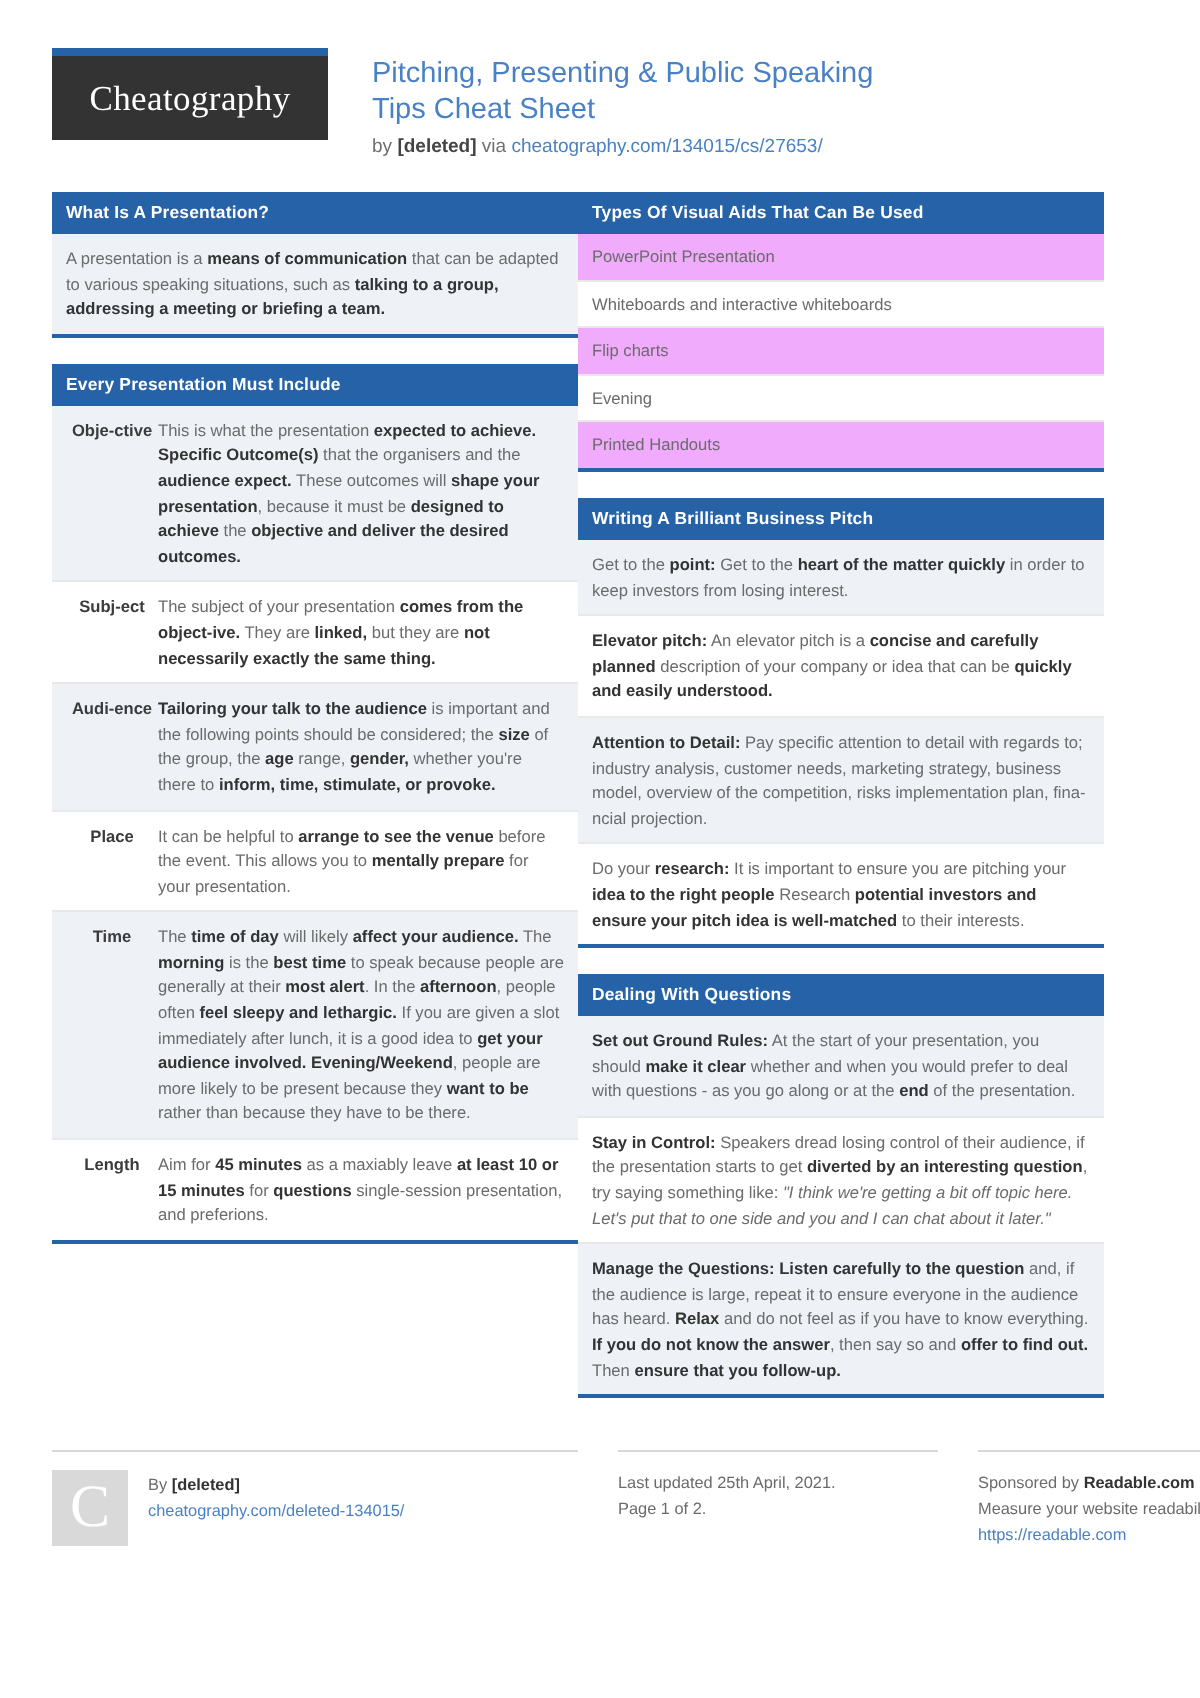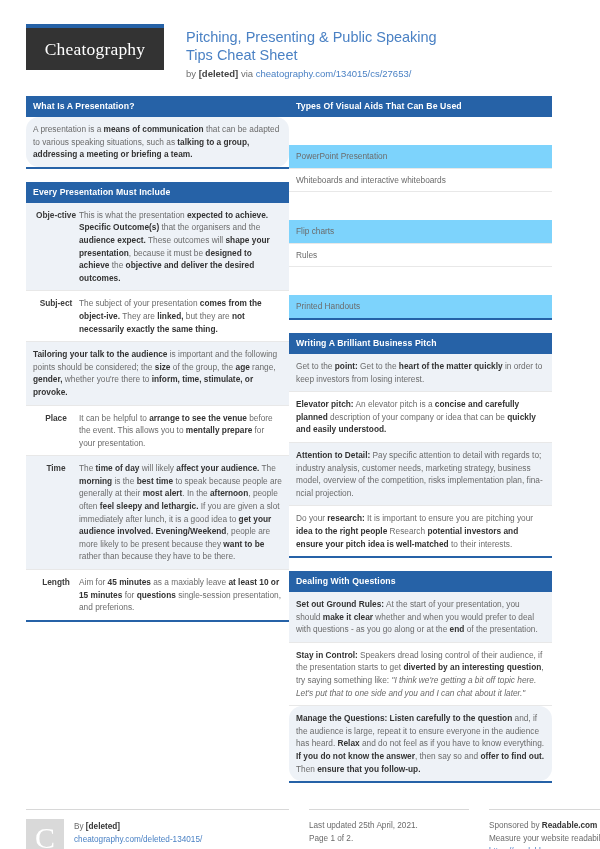--- a/index.html
+++ b/index.html
@@ -116,29 +116,29 @@
   }
   .cell-val b, .cell-key b { color: #333333; font-weight: bold; }
   .list-item {
     font-size: 8.3px;
     line-height: 12.6px;
     color: #6b6b6b;
     padding: 5px 7px;
     border-bottom: 1px solid #e8e8e8;
   }
   .list-item:last-child { border-bottom: none; }
-  .list-item.alt { background: #7dd3fc; margin-top: 28px; }
+  .list-item.alt { background: #f0abfc; }
   .para {
     font-size: 8.3px;
     line-height: 12.6px;
     color: #6b6b6b;
     padding: 6px 7px;
     border-bottom: 1px solid #e8e8e8;
   }
-  .para:last-child { border-bottom: none; border-radius: 13px; }
+  .para:last-child { border-bottom: none; }
   .para.alt { background: #eef2f7; }
   .para b { color: #333333; font-weight: bold; }
   .para i { font-style: italic; }
 
   
   .footer {
     display: flex;
     margin-top: 4px;
     padding-top: 9px;
     gap: 20px;
@@ -198,20 +198,21 @@
           <div class="block-body">
             <div class="row alt">
               <div class="cell-key">Obje-ctive</div>
               <div class="cell-val">This is what the presentation <b>expected to achieve. Specific Outcome(s)</b> that the organisers and the <b>audience expect.</b> These outcomes will <b>shape your presentation</b>, because it must be <b>designed to achieve</b> the <b>objective and deliver the desired outcomes.</b></div>
             </div>
             <div class="row">
               <div class="cell-key">Subj-ect</div>
               <div class="cell-val">The subject of your presentation <b>comes from the object-ive.</b> They are <b>linked,</b> but they are <b>not necessarily exactly the same thing.</b></div>
             </div>
             <div class="row alt">
+              <div class="cell-key">Audi-ence</div>
               <div class="cell-val"><b>Tailoring your talk to the audience</b> is important and the following points should be considered; the <b>size</b> of the group, the <b>age</b> range, <b>gender,</b> whether you're there to <b>inform, time, stimulate, or provoke.</b></div>
             </div>
             <div class="row">
               <div class="cell-key">Place</div>
               <div class="cell-val">It can be helpful to <b>arrange to see the venue</b> before the event. This allows you to <b>mentally prepare</b> for your presentation.</div>
             </div>
             <div class="row alt">
               <div class="cell-key">Time</div>
               <div class="cell-val">The <b>time of day</b> will likely <b>affect your audience.</b> The <b>morning</b> is the <b>best time</b> to speak because people are generally at their <b>most alert</b>. In the <b>afternoon</b>, people often <b>feel sleepy and lethargic.</b> If you are given a slot immediately after lunch, it is a good idea to <b>get your audience involved. Evening/Weekend</b>, people are more likely to be present because they <b>want to be</b> rather than because they have to be there.</div>
             </div>
@@ -222,21 +223,21 @@
           </div>
         </div>
       </div>
     <div class="col" id="right-col">
         <div class="block">
           <div class="block-title">Types Of Visual Aids That Can Be Used</div>
           <div class="block-body">
             <div class="list-item alt">PowerPoint Presentation</div>
             <div class="list-item">Whiteboards and interactive whiteboards</div>
             <div class="list-item alt">Flip charts</div>
-            <div class="list-item">Rules</div>
+            <div class="list-item">Evening</div>
             <div class="list-item alt">Printed Handouts</div>
           </div>
         </div>
         <div class="block">
           <div class="block-title">Writing A Brilliant Business Pitch</div>
           <div class="block-body">
             <div class="para alt">Get to the <b>point:</b> Get to the <b>heart of the matter quickly</b> in order to keep investors from losing interest.</div>
             <div class="para"><b>Elevator pitch:</b> An elevator pitch is a <b>concise and carefully planned</b> description of your company or idea that can be <b>quickly and easily understood.</b></div>
             <div class="para alt"><b>Attention to Detail:</b> Pay specific attention to detail with regards to; industry analysis, customer needs, marketing strategy, business model, overview of the competition, risks implementation plan, fina-ncial projection.</div>
             <div class="para">Do your <b>research:</b> It is important to ensure you are pitching your <b>idea to the right people</b> Research <b>potential investors and ensure your pitch idea is well-matched</b> to their interests.</div>

